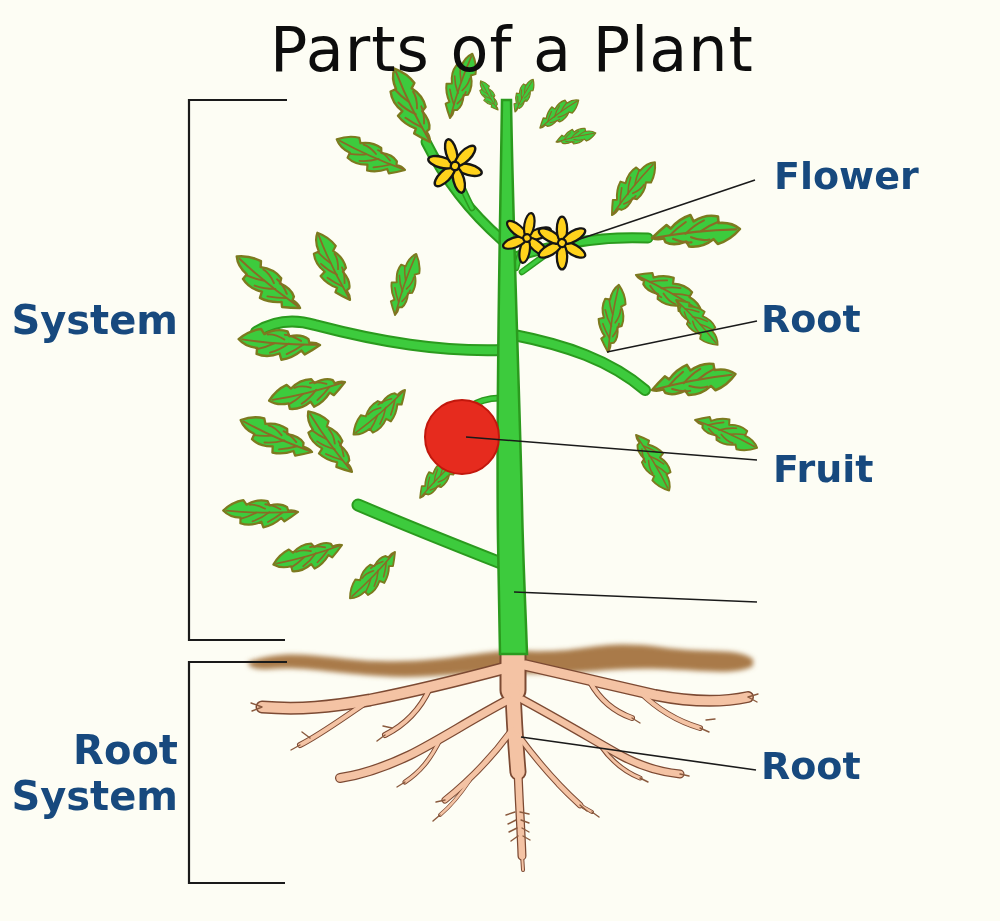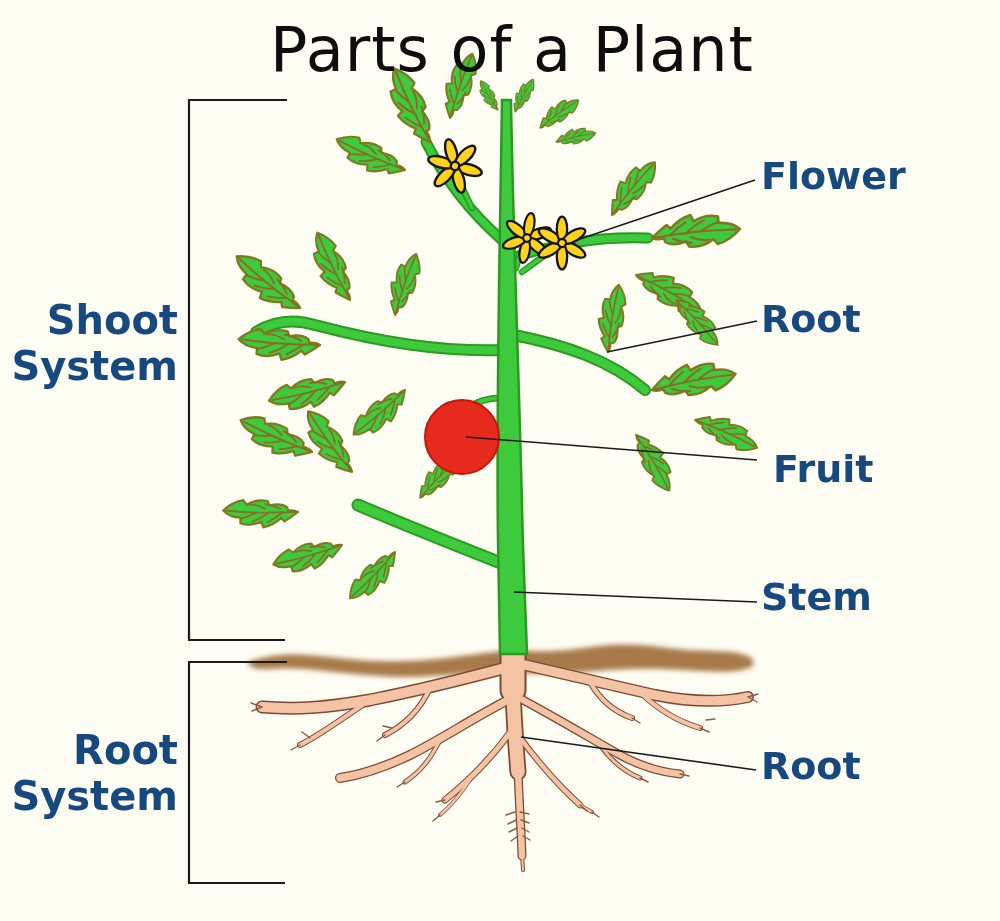--- a/index.html
+++ b/index.html
@@ -217,28 +217,26 @@
 
     <g>
       <path class="bracket" d="M287,100 L189,100 L189,640 L285,640"></path>
       <path class="bracket" d="M287,662 L189,662 L189,883 L285,883"></path>
     </g>
   </svg>
 
   <div class="title">Parts of a Plant</div>
 
   <div class="system-label" style="top:297px;">
-    <div>Shoot</div>
     <div>System</div>
   </div>
 
   <div class="system-label" style="top:727px;">
     <div>Root</div>
     <div>System</div>
   </div>
 
-  <div class="part-label" style="top:157px;">Flower</div>
+  <div class="part-label" style="top:157px;margin-left:13px;">Flower</div>
   <div class="part-label" style="top:300px;">Root</div>
   <div class="part-label" style="top:450px;margin-left:12px;">Fruit</div>
-  <div class="part-label" style="top:578px;">Stem</div>
   <div class="part-label" style="top:747px;">Root</div>
 
 </div>
 
 </body></html>

